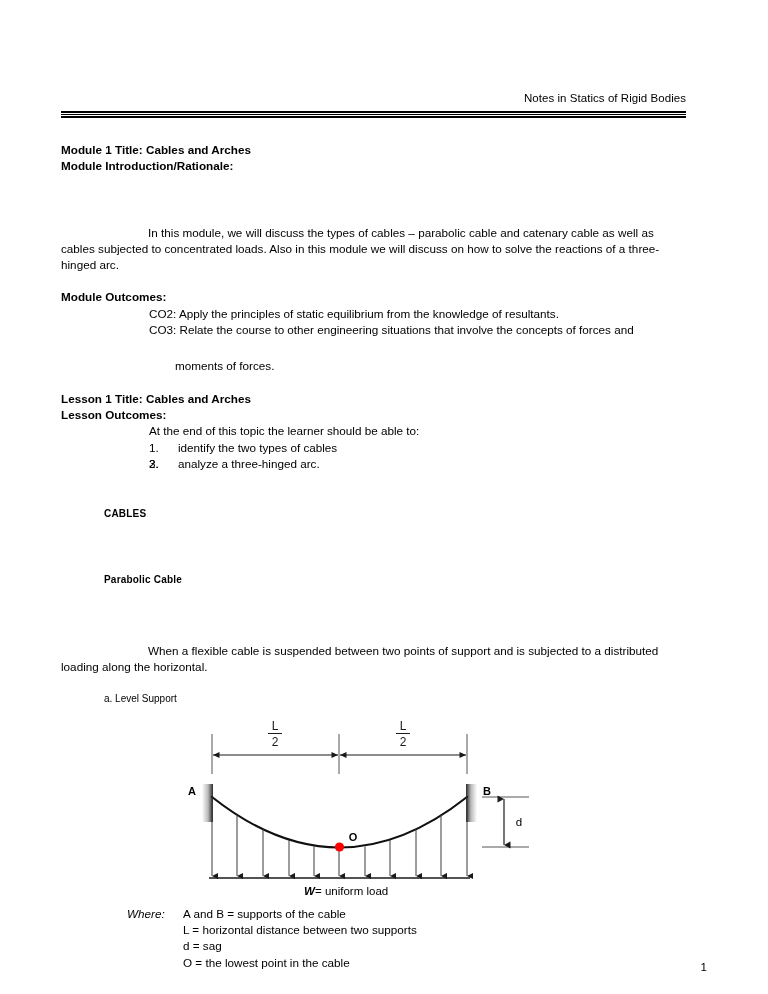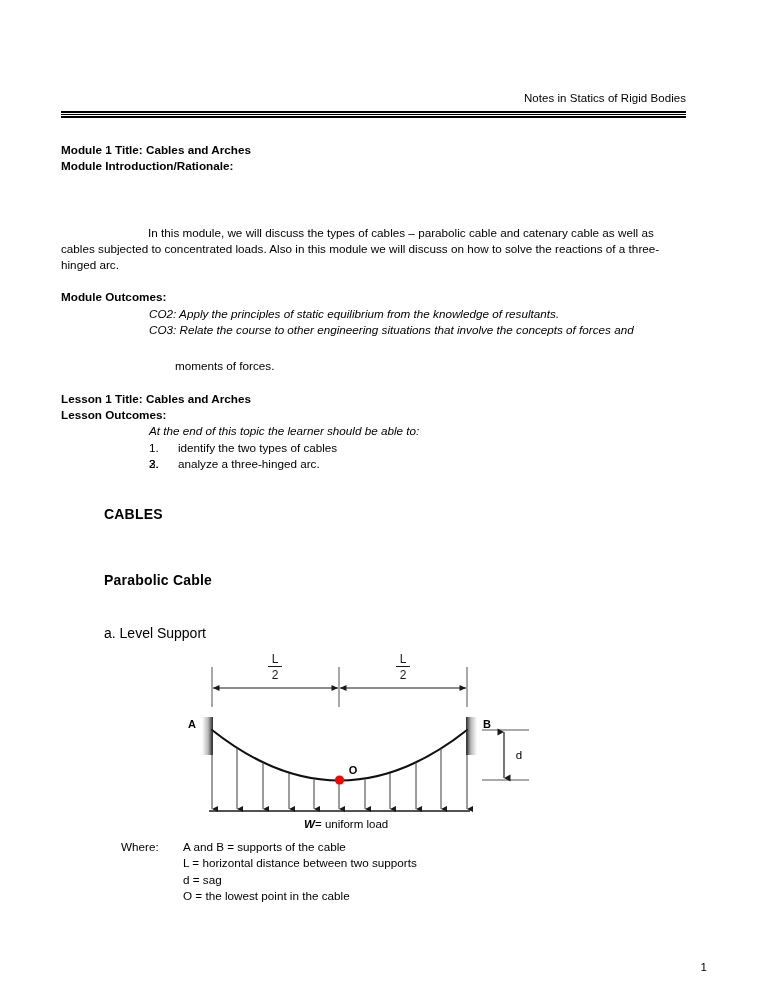--- a/index.html
+++ b/index.html
@@ -86,33 +86,32 @@
   .numlist li .num {
     position: absolute;
     left: 88px;
     width: 24px;
   }
 
   .co-line {
     padding-left: 88px;
     font-size: 11.7px;
     line-height: 16.3px;
-    font-style: italic;
   }
   .co-cont {
     padding-left: 114px;
     font-size: 11.7px;
     line-height: 16.3px;
     margin-top: 20px;
   }
 
   .section-head {
     padding-left: 43px;
     font-weight: bold;
-    font-size: 14px;
+    font-size: 10px;
     line-height: 16.3px;
     letter-spacing: 0.2px;
   }
   .para-indent {
     text-indent: 87px;
     margin-top: 34px;
   }
 
   
   .figure-wrap {
@@ -127,22 +126,23 @@
 
   
   .where {
     position: relative;
     padding-left: 122px;
     font-size: 11.7px;
     line-height: 16.3px;
   }
   .where .where-label {
     position: absolute;
-    left: 60px;
+    left: 66px;
     top: 0;
+    font-style: italic;
   }
 
   
   .page-number {
     position: absolute;
     right: 61px;
     bottom: 20px;
     font-size: 11.5px;
     line-height: 14px;
   }
@@ -205,20 +205,21 @@
 
     <div class="gap-20"></div>
 
 
     <div class="gap-30"></div>
 
     <div class="section-head">Parabolic Cable</div>
 
     <div class="gap-20"></div>
 
+    <div class="p para-indent">When a flexible cable is suspended between two points of support and is subjected to a distributed loading along the horizontal.</div>
 
     <div class="gap-16"></div>
 
     <div class="p section-head" style="font-weight:normal; letter-spacing:0;">a. Level Support</div>
 
     <div class="gap-6"></div>
 
     <div class="figure-wrap">
       <svg class="figure" width="360" height="192" viewBox="0 0 360 192">
         <defs>

